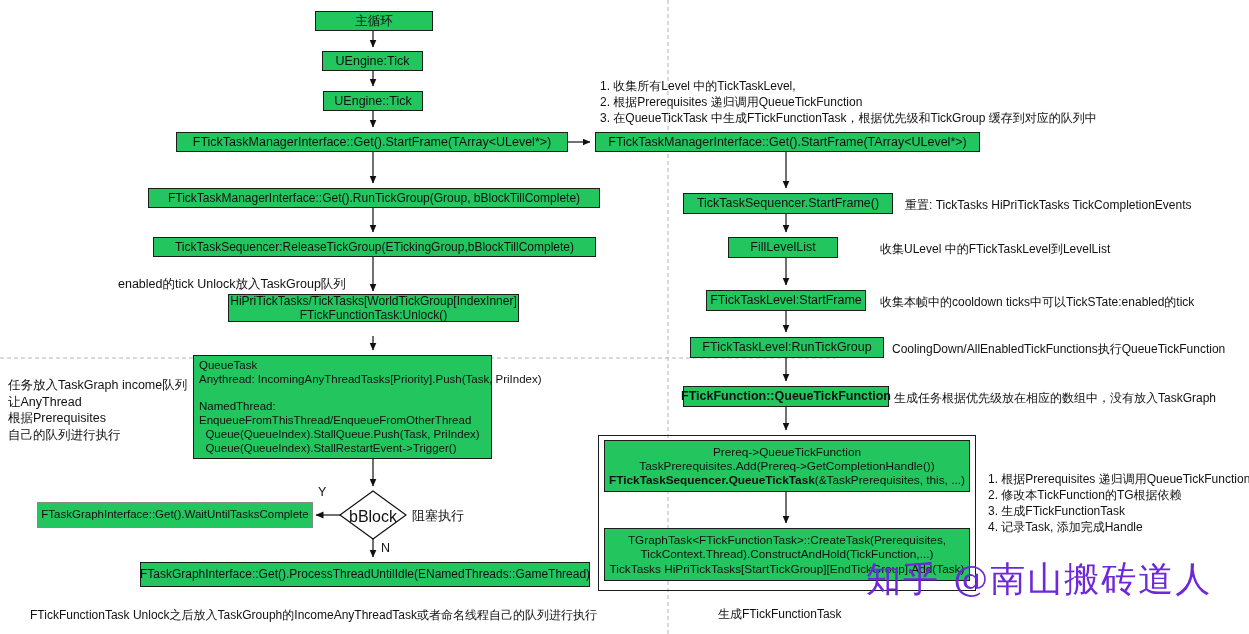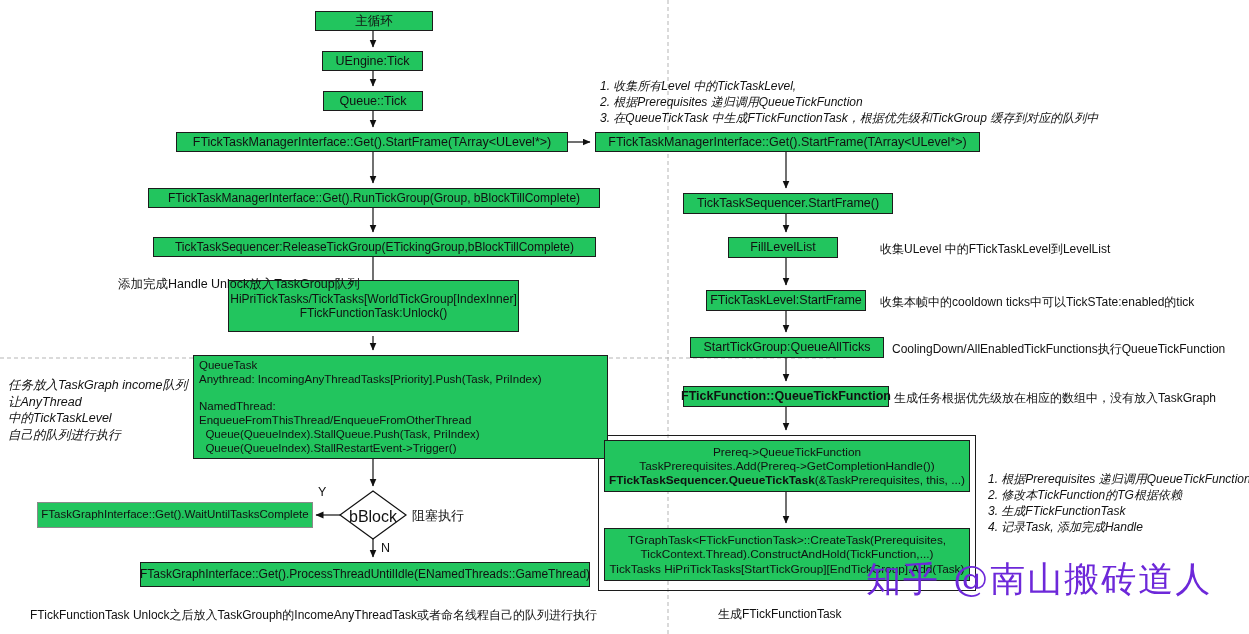--- a/index.html
+++ b/index.html
@@ -14,21 +14,21 @@
   .box.f115{font-size:11.5px;}
   .box.f118{font-size:11.8px;}
   .box.leftalign{justify-content:flex-start;align-items:flex-start;text-align:left;padding:3px 5px;}
   .box.bold{font-weight:bold;}
   .box.gray{border-color:#8a8a8a;}
   .box.outer{background:transparent;z-index:1;}
   .pre{white-space:pre-wrap;}
   .prewrap{white-space:pre;}
   .lbl{position:absolute;white-space:nowrap;z-index:2;font-size:12.5px;}
   .lbl.f12{font-size:12px;}
-  .notes{position:absolute;z-index:2;font-size:12px;line-height:16px;white-space:nowrap;font-style:italic;}
+  .notes{position:absolute;z-index:2;font-size:12px;line-height:16px;white-space:nowrap;}
   .notes div{white-space:nowrap;}
   .bold{font-weight:bold;}
   .diamond-label{position:absolute;z-index:2;text-align:center;font-size:16px;}
   .watermark{position:absolute;z-index:3;font-size:35px;color:#6d28d9;letter-spacing:2px;
              font-family:"DejaVu Serif","Liberation Serif",serif;pointer-events:none;}
 </style>
 </head>
 <body>
 
 <div class="canvas">
@@ -61,77 +61,78 @@
       <line x1="786" y1="311" x2="786" y2="332" marker-end="url(#arr)"></line>
       <line x1="786" y1="358" x2="786" y2="381" marker-end="url(#arr)"></line>
       <line x1="786" y1="407" x2="786" y2="430" marker-end="url(#arr)"></line>
       <line x1="786" y1="492" x2="786" y2="523" marker-end="url(#arr)"></line>
     </g>
     <polygon points="340,515 373,491 406,515 373,539" fill="#ffffff" stroke="#111" stroke-width="1.2"></polygon>
   </svg>
 
   <div class="box" style="left:315px;top:11px;width:118px;height:20px;">主循环</div>
   <div class="box" style="left:322px;top:51px;width:101px;height:20px;">UEngine:Tick</div>
-  <div class="box" style="left:323px;top:91px;width:100px;height:20px;">Queue::Tick</div>
+  <div class="box" style="left:323px;top:91px;width:100px;height:20px;">UEngine::Tick</div>
   <div class="box" style="left:176px;top:132px;width:392px;height:20px;">FTickTaskManagerInterface::Get().StartFrame(TArray&lt;ULevel*&gt;)</div>
   <div class="box f12" style="left:148px;top:188px;width:452px;height:20px;">FTickTaskManagerInterface::Get().RunTickGroup(Group, bBlockTillComplete)</div>
   <div class="box f12" style="left:153px;top:237px;width:443px;height:20px;">TickTaskSequencer:ReleaseTickGroup(ETickingGroup,bBlockTillComplete)</div>
-  <div class="box center f12" style="left:228px;top:280px;width:291px;height:52px;">
+  <div class="box center f12" style="left:228px;top:294px;width:291px;height:28px;">
     <span class="pre">HiPriTickTasks/TickTasks[WorldTickGroup[IndexInner]
 FTickFunctionTask:Unlock()</span>
   </div>
-  <div class="box leftalign f115" style="left:193px;top:355px;width:415px;height:104px;">
+  <div class="box leftalign f115" style="left:193px;top:355px;width:299px;height:104px;">
     <span class="prewrap">QueueTask
 Anythread: IncomingAnyThreadTasks[Priority].Push(Task, PriIndex)
 
 NamedThread:
 EnqueueFromThisThread/EnqueueFromOtherThread
   Queue(QueueIndex).StallQueue.Push(Task, PriIndex)
   Queue(QueueIndex).StallRestartEvent-&gt;Trigger()</span>
   </div>
   <div class="box gray f115" style="left:37px;top:502px;width:276px;height:26px;">FTaskGraphInterface::Get().WaitUntilTasksComplete</div>
   <div class="box f12" style="left:140px;top:562px;width:450px;height:25px;">FTaskGraphInterface::Get().ProcessThreadUntilIdle(ENamedThreads::GameThread)</div>
 
-  <div class="lbl" style="left:118px;top:276px;">添加完成Handle Unlock放入TaskGroup队列</div>
+  <div class="lbl" style="left:118px;top:276px;">enabled的tick Unlock放入TaskGroup队列</div>
   <div class="notes" style="left:8px;top:377px;line-height:16.5px;font-size:12.5px;">
     <div>任务放入TaskGraph income队列</div>
     <div>让AnyThread</div>
-    <div>中的TickTaskLevel</div>
+    <div>根据Prerequisites</div>
     <div>自己的队列进行执行</div>
   </div>
   <div class="diamond-label" style="left:340px;top:508px;width:66px;">bBlock</div>
   <div class="lbl" style="left:318px;top:485px;">Y</div>
   <div class="lbl" style="left:381px;top:541px;">N</div>
   <div class="lbl" style="left:412px;top:507px;font-size:13px;">阻塞执行</div>
   <div class="lbl f12" style="left:30px;top:607px;">FTickFunctionTask Unlock之后放入TaskGrouph的IncomeAnyThreadTask或者命名线程自己的队列进行执行</div>
 
   <div class="box" style="left:595px;top:132px;width:385px;height:20px;">FTickTaskManagerInterface::Get().StartFrame(TArray&lt;ULevel*&gt;)</div>
   <div class="box" style="left:683px;top:193px;width:210px;height:21px;">TickTaskSequencer.StartFrame()</div>
   <div class="box" style="left:728px;top:237px;width:110px;height:21px;">FillLevelList</div>
   <div class="box" style="left:706px;top:290px;width:160px;height:21px;">FTickTaskLevel:StartFrame</div>
-  <div class="box" style="left:690px;top:337px;width:194px;height:21px;">StartTickGroup:QueueAllTicks</div>
+  <div class="box" style="left:690px;top:337px;width:194px;height:21px;">FTickTaskLevel:RunTickGroup</div>
   <div class="box bold" style="left:683px;top:386px;width:206px;height:21px;">FTickFunction::QueueTickFunction</div>
 
   <div class="box outer" style="left:598px;top:435px;width:378px;height:156px;"></div>
   <div class="box center f118" style="left:604px;top:440px;width:366px;height:52px;">
     <span><span class="pre">Prereq-&gt;QueueTickFunction
 TaskPrerequisites.Add(Prereq-&gt;GetCompletionHandle())
 </span><span class="bold">FTickTaskSequencer.QueueTickTask</span><span>(&amp;TaskPrerequisites, this, ...)</span></span>
   </div>
   <div class="box center f118" style="left:604px;top:528px;width:366px;height:53px;">
     <span class="pre">TGraphTask&lt;FTickFunctionTask&gt;::CreateTask(Prerequisites,
 TickContext.Thread).ConstructAndHold(TickFunction,...)
 TickTasks HiPriTickTasks[StartTickGroup][EndTickGroup].Add(Task)</span>
   </div>
 
   <div class="notes" style="left:600px;top:78px;">
     <div>1. 收集所有Level 中的TickTaskLevel,</div>
     <div>2. 根据Prerequisites 递归调用QueueTickFunction</div>
     <div>3. 在QueueTickTask 中生成FTickFunctionTask，根据优先级和TickGroup 缓存到对应的队列中</div>
   </div>
+  <div class="lbl f12" style="left:905px;top:197px;">重置: TickTasks HiPriTickTasks TickCompletionEvents</div>
   <div class="lbl f12" style="left:880px;top:241px;">收集ULevel 中的FTickTaskLevel到LevelList</div>
   <div class="lbl f12" style="left:880px;top:294px;">收集本帧中的cooldown ticks中可以TickSTate:enabled的tick</div>
   <div class="lbl f12" style="left:892px;top:341px;">CoolingDown/AllEnabledTickFunctions执行QueueTickFunction</div>
   <div class="lbl f12" style="left:894px;top:390px;">生成任务根据优先级放在相应的数组中，没有放入TaskGraph</div>
   <div class="notes" style="left:988px;top:471px;">
     <div>1. 根据Prerequisites 递归调用QueueTickFunction</div>
     <div>2. 修改本TickFunction的TG根据依赖</div>
     <div>3. 生成FTickFunctionTask</div>
     <div>4. 记录Task, 添加完成Handle</div>
   </div>

